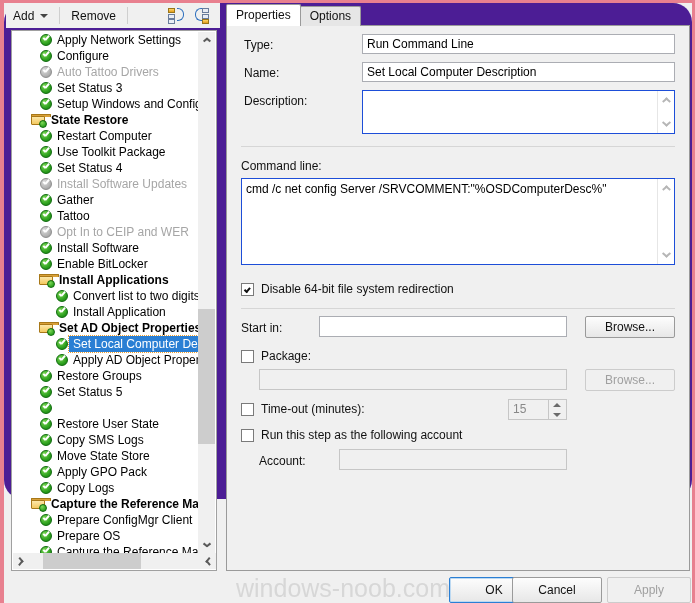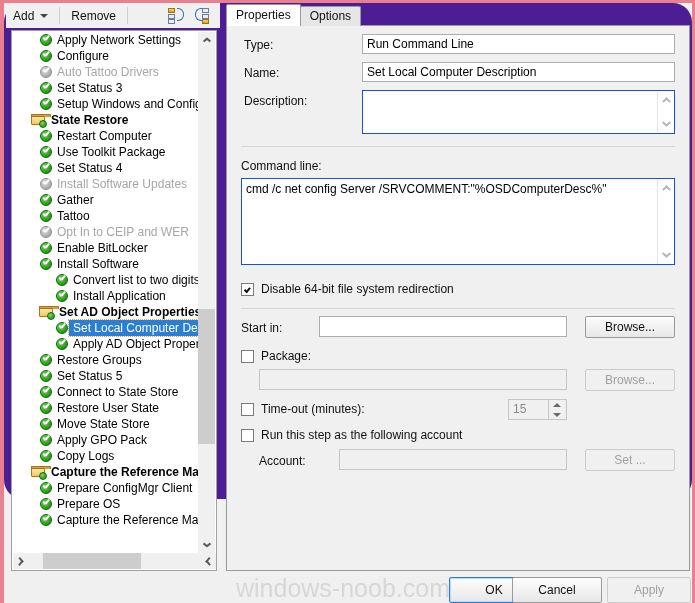--- a/index.html
+++ b/index.html
@@ -302,53 +302,62 @@
               <span class="chk"></span>
             </span>
             <span class="lbl">Opt In to CEIP and WER</span>
           </div>
           <div class="trow">
             <span class="ind1" style="flex: 0 0 8px; width: 8px;"></span>
             <span class="ic">
               <span class="circ"></span>
               <span class="chk"></span>
             </span>
+            <span class="lbl">Install Software</span>
+          </div>
+          <div class="trow">
+            <span class="ind1" style="flex: 0 0 8px; width: 8px;"></span>
+            <span class="ic">
+              <span class="circ"></span>
+              <span class="chk"></span>
+            </span>
             <span class="lbl">Enable BitLocker</span>
-          </div>
-          <div class="trow">
-            <span class="ind1" style="flex: 0 0 8px; width: 8px;"></span>
-            <span class="ic">
-              <span class="circ"></span>
-              <span class="chk"></span>
-            </span>
-            <span class="lbl">Install Software</span>
-          </div>
-          <div class="trow">
-            <span class="ind2" style="flex: 0 0 24px; width: 24px;"></span>
-            <span class="ic">
-              <span class="circ"></span>
-              <span class="chk"></span>
-            </span>
-            <span class="lbl">Convert list to two digits</span>
-          </div>
-          <div class="trow">
-            <span class="ind2" style="flex: 0 0 24px; width: 24px;"></span>
-            <span class="ic">
-              <span class="circ"></span>
-              <span class="chk"></span>
-            </span>
-            <span class="lbl">Install Application</span>
           </div>
           <div class="trow grp">
             <span class="ind1" style="flex: 0 0 8px; width: 8px;"></span>
             <span class="fic">
               <span class="tab"></span>
               <span class="body"></span>
               <span class="badge"></span>
             </span>
+            <span class="lbl">Install Applications</span>
+          </div>
+          <div class="trow">
+            <span class="ind2" style="flex: 0 0 24px; width: 24px;"></span>
+            <span class="ic">
+              <span class="circ"></span>
+              <span class="chk"></span>
+            </span>
+            <span class="lbl">Convert list to two digits</span>
+          </div>
+          <div class="trow">
+            <span class="ind2" style="flex: 0 0 24px; width: 24px;"></span>
+            <span class="ic">
+              <span class="circ"></span>
+              <span class="chk"></span>
+            </span>
+            <span class="lbl">Install Application</span>
+          </div>
+          <div class="trow grp">
+            <span class="ind1" style="flex: 0 0 8px; width: 8px;"></span>
+            <span class="fic">
+              <span class="tab"></span>
+              <span class="body"></span>
+              <span class="badge"></span>
+            </span>
             <span class="lbl">Set AD Object Properties</span>
           </div>
           <div class="trow sel">
             <span class="ind2" style="flex: 0 0 24px; width: 24px;"></span>
             <span class="ic">
               <span class="circ"></span>
               <span class="chk"></span>
             </span>
             <span class="lbl">Set Local Computer Description</span>
           </div>
@@ -375,29 +384,36 @@
               <span class="chk"></span>
             </span>
             <span class="lbl">Set Status 5</span>
           </div>
           <div class="trow">
             <span class="ind1" style="flex: 0 0 8px; width: 8px;"></span>
             <span class="ic">
               <span class="circ"></span>
               <span class="chk"></span>
             </span>
-            <span class="lbl">Connect to State Store</span>
           </div>
           <div class="trow">
             <span class="ind1" style="flex: 0 0 8px; width: 8px;"></span>
             <span class="ic">
               <span class="circ"></span>
               <span class="chk"></span>
             </span>
             <span class="lbl">Restore User State</span>
+          </div>
+          <div class="trow">
+            <span class="ind1" style="flex: 0 0 8px; width: 8px;"></span>
+            <span class="ic">
+              <span class="circ"></span>
+              <span class="chk"></span>
+            </span>
+            <span class="lbl">Copy SMS Logs</span>
           </div>
           <div class="trow">
             <span class="ind1" style="flex: 0 0 8px; width: 8px;"></span>
             <span class="ic">
               <span class="circ"></span>
               <span class="chk"></span>
             </span>
             <span class="lbl">Move State Store</span>
           </div>
           <div class="trow">
@@ -550,21 +566,20 @@
         </div>
       </div>
 
       <div class="cbrow" style="left:14px;top:402px;">
         <span class="cbox"></span>
         <span>Run this step as the following account</span>
       </div>
 
       <div class="fld-label" style="left:32px;top:428px;">Account:</div>
       <div class="txtbox dis" style="left:112px;top:423px;width:228px;height:21px;"></div>
-      <div class="btn dis" style="left:358px;top:423px;width:90px;height:22px;">Set ...</div>
 
     </div>
     <div class="tabpanel-mask"></div>
   </div>
 
   <div class="watermark">windows-noob.com</div>
   <div class="footer">
     <div class="btn default" style="left:413px;top:2px;width:90px;height:26px;margin-left:32px;">OK</div>
     <div class="btn" style="left:508px;top:2px;width:90px;height:26px;">Cancel</div>
     <div class="btn dis" style="left:603px;top:2px;width:84px;height:26px;text-align:center;">Apply</div>

